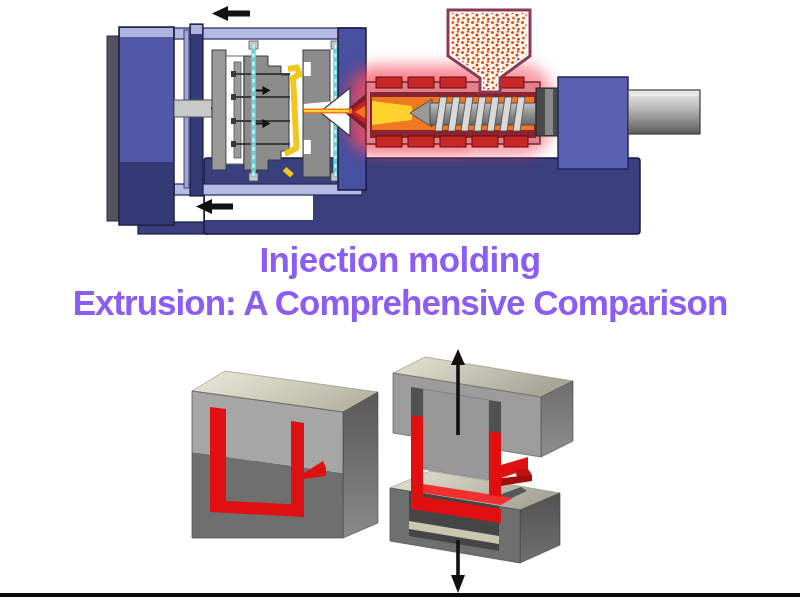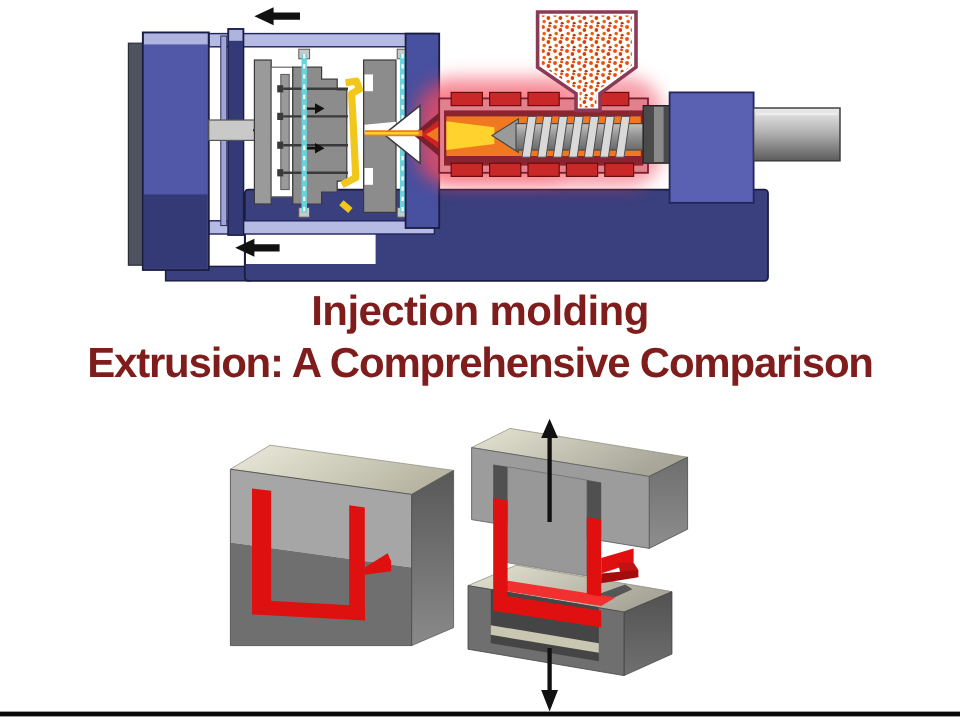--- a/index.html
+++ b/index.html
@@ -1,19 +1,19 @@
 <!DOCTYPE html>
 <html><head>
 <meta charset="utf-8">
 <style>
   html,body{margin:0;padding:0;background:#fff;}
   .canvas{position:relative;width:800px;height:600px;background:#ffffff;overflow:hidden;
           font-family:"Liberation Sans",sans-serif;}
   .machine-svg{position:absolute;left:0;top:0;}
-  .titles{position:absolute;top:237px;left:0;width:800px;text-align:center;color:#7f1d1d;}
+  .titles{position:absolute;top:237px;left:0;width:800px;text-align:center;color:#8b5cf6;}
   .t1{font-size:35px;font-weight:700;line-height:46px;letter-spacing:-0.5px;}
   .tvs{font-size:20px;font-weight:700;line-height:26px;letter-spacing:1px;}
   .t2{font-size:35px;font-weight:700;line-height:40px;letter-spacing:-1px;white-space:nowrap;text-align:center;}
   .left-mold-svg{position:absolute;left:150px;top:355px;}
   .right-mold-svg{position:absolute;left:385px;top:345px;}
   .bottom-rule{position:absolute;left:0;top:593px;width:800px;height:4px;background:#0a0a0a;}
 </style>
 </head>
 <body>
 

